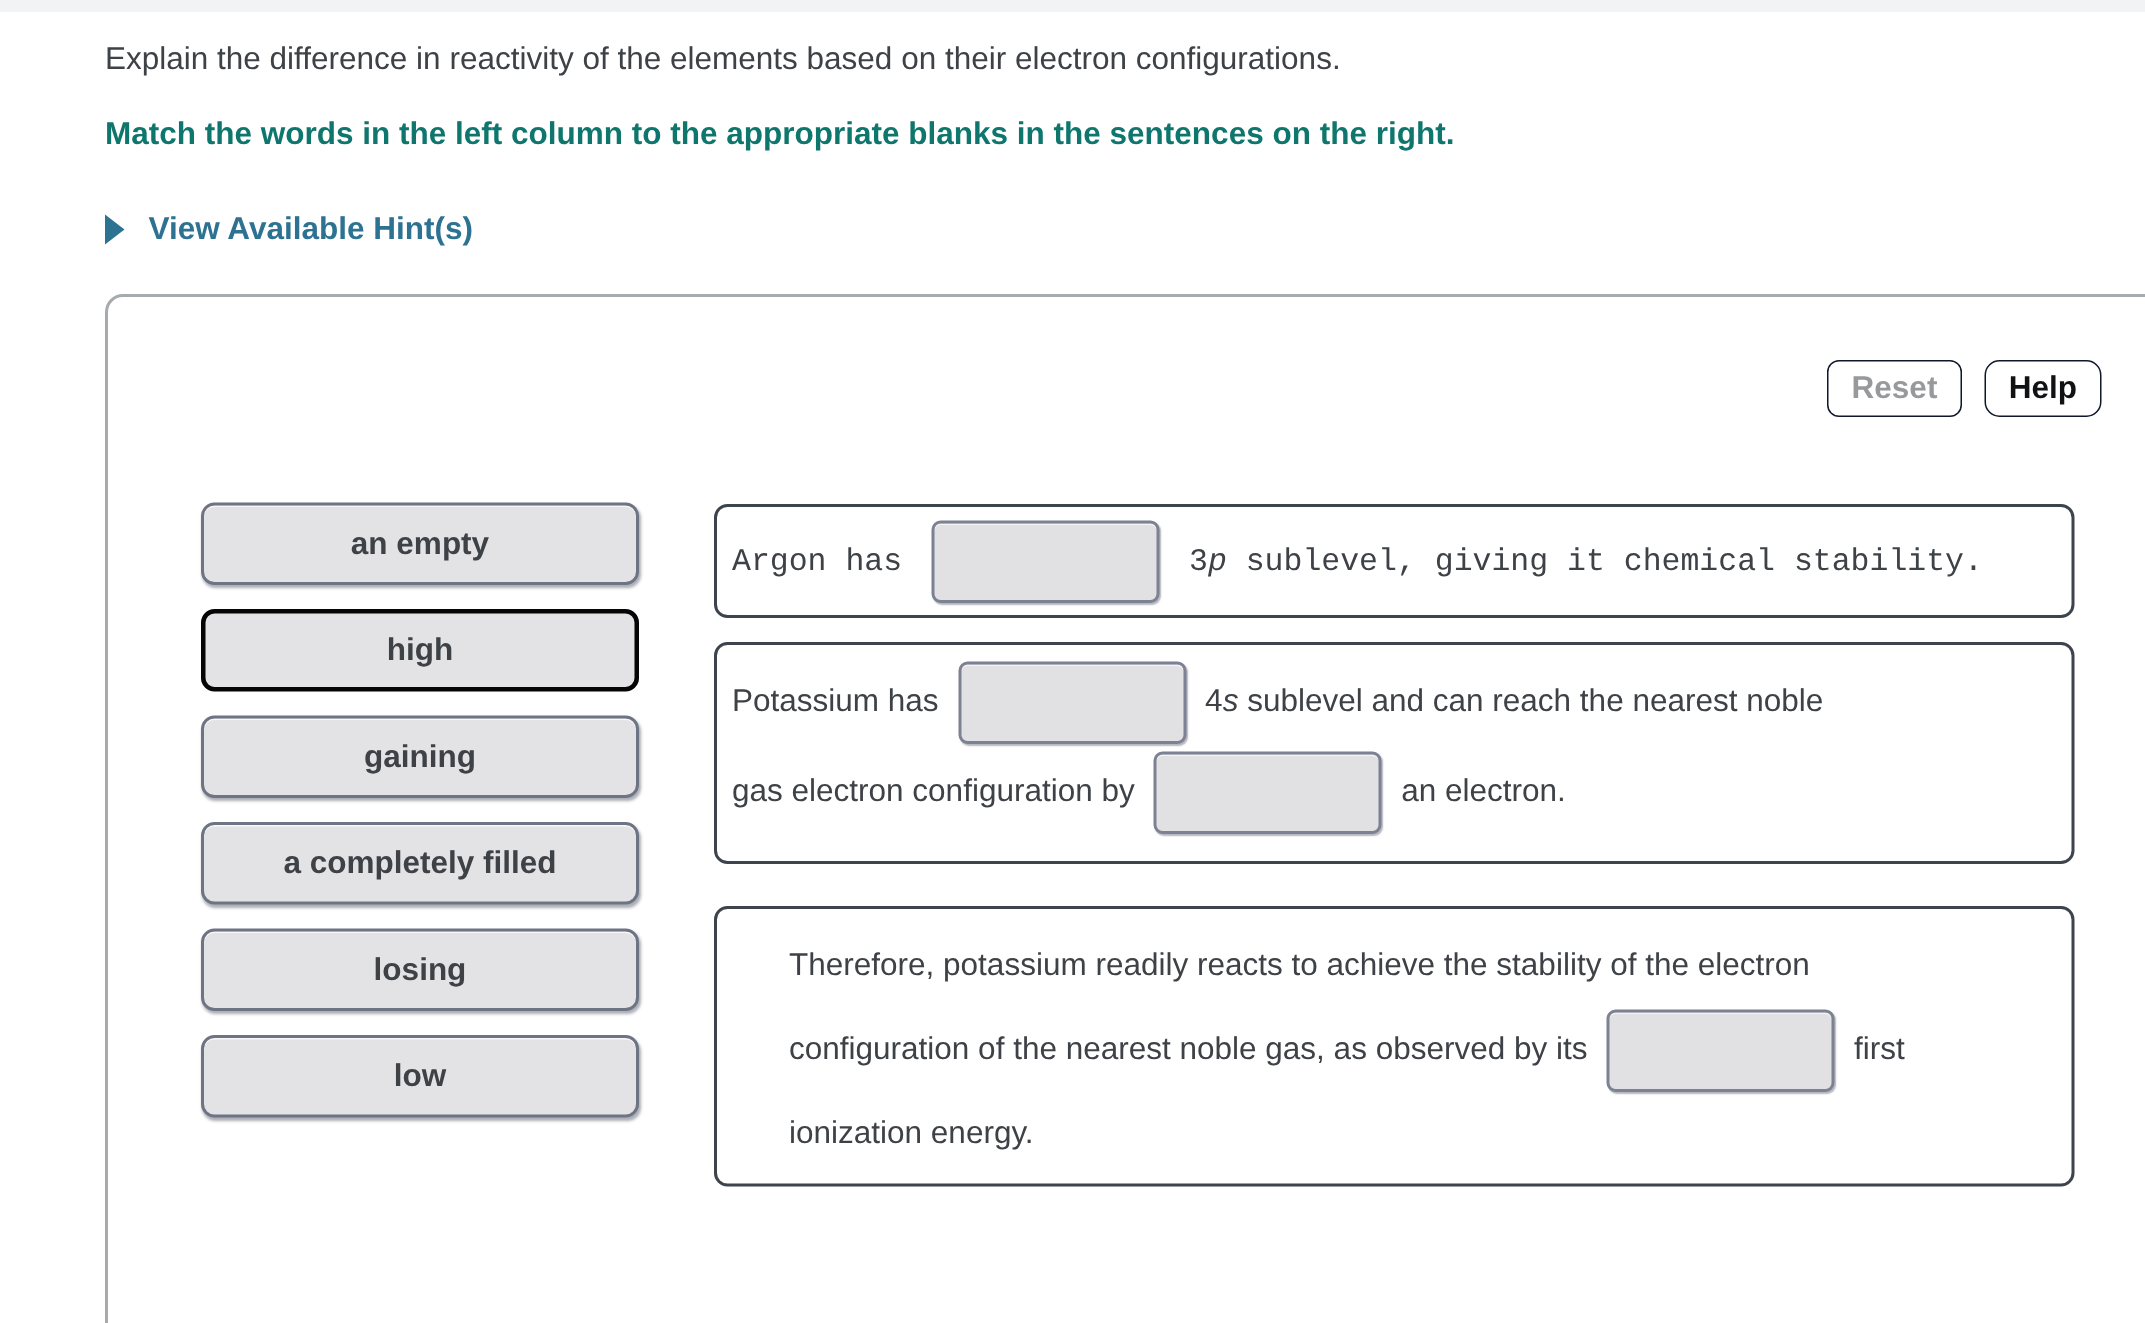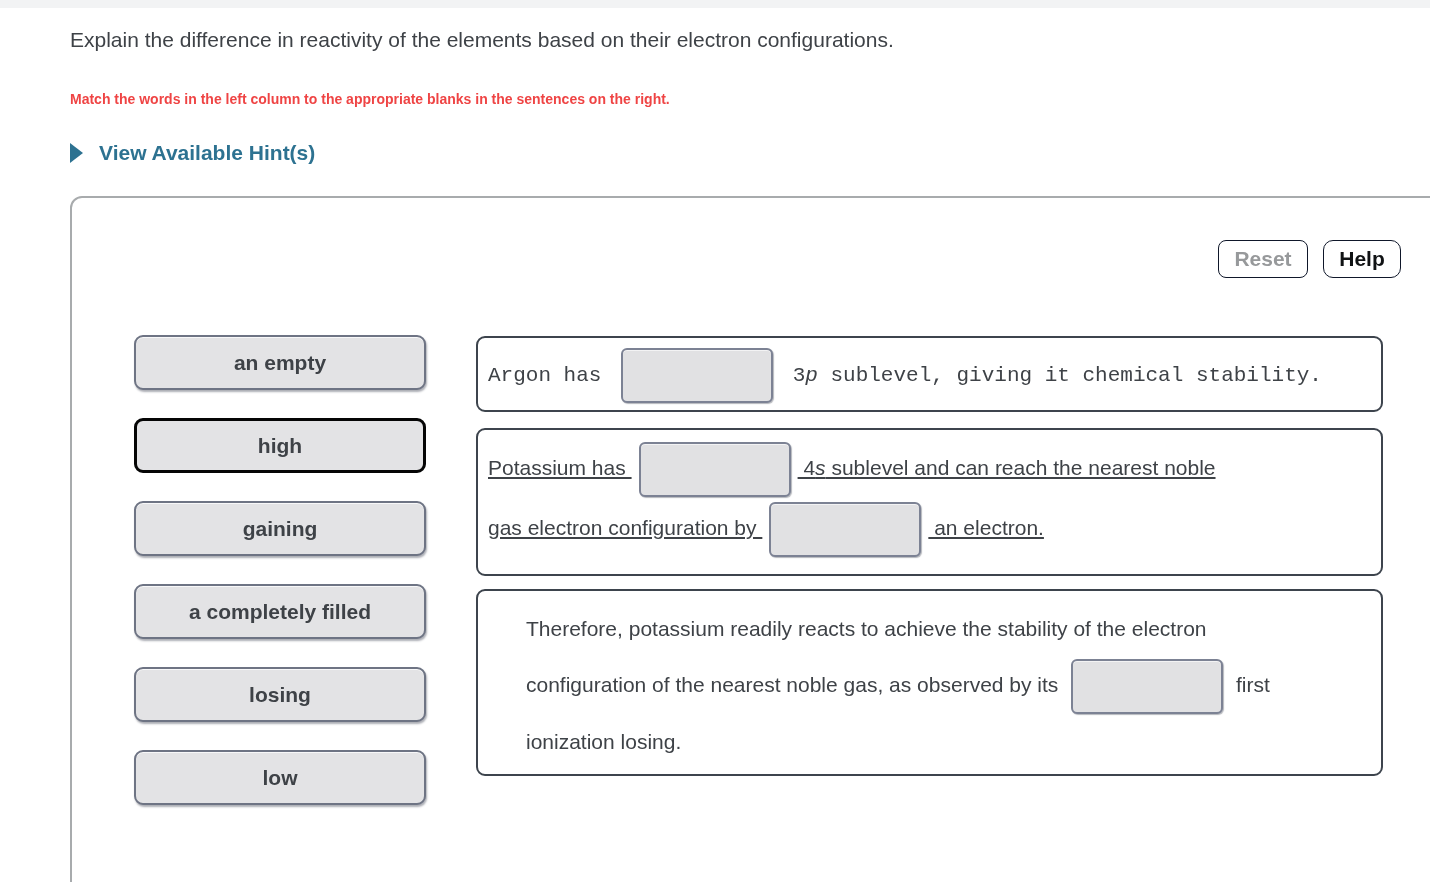--- a/index.html
+++ b/index.html
@@ -13,22 +13,22 @@
   .top-strip {
     position: absolute; left: 0; top: 0;
     width: 1430px; height: 8px;
     background: #f2f3f4;
   }
   .question-text {
     position: absolute; left: 70px; top: 28px;
     font-size: 21px; color: #3e4247;
   }
   .instruction-text {
-    position: absolute; left: 70px; top: 91px;
-    font-size: 14px; font-weight: bold; color: #ef4444;
+    position: absolute; left: 70px; top: 78px;
+    font-size: 21px; font-weight: bold; color: #0f766e;
   }
   .hint-row {
     position: absolute; left: 70px; top: 141px;
     display: flex; align-items: center; gap: 16px;
     cursor: pointer;
   }
   .hint-triangle {
     width: 0; height: 0;
     border-left: 13px solid #2d7291;
     border-top: 10px solid transparent;
@@ -55,21 +55,21 @@
     display: flex; align-items: center; justify-content: center;
     cursor: pointer;
   }
   .btn-reset { left: 1146px; top: 42px; width: 90px; color: #97999b; }
   .btn-help  { left: 1251px; top: 42px; width: 78px; color: #101214; border-radius: 10px; }
   .word-bank {
     position: absolute; left: 62px; top: 137px; width: 292px;
   }
   .tile {
     width: 292px; height: 55px;
-    margin-bottom: 28px;
+    margin-bottom: 16px;
     background: #e3e3e5;
     border: 2px solid #6e7484;
     border-radius: 9px;
     display: flex; align-items: center; justify-content: center;
     font-size: 21px; font-weight: bold; color: #3e4247;
     box-shadow: 1px 2px 2px rgba(70,75,90,0.45), inset 0 1px 0 rgba(255,255,255,0.75);
     cursor: grab;
   }
   .tile.selected {
     border: 3px solid #050505;
@@ -81,21 +81,21 @@
   }
   .sentence-box {
     width: 907px;
     background: #ffffff;
     border: 2px solid #3d444d;
     border-radius: 9px;
     font-size: 21px; color: #3e4247;
     padding-left: 10px; padding-right: 8px;
   }
   .sentence-box.s1 { height: 76px;  margin-bottom: 16px; padding-top: 9px;  line-height: 58px; font-family: Liberation Mono, monospace; }
-  .sentence-box.s2 { height: 148px; margin-bottom: 13px; padding-top: 8px;  line-height: 60px; text-decoration: underline; }
+  .sentence-box.s2 { height: 148px; margin-bottom: 28px; padding-top: 8px;  line-height: 60px; }
   .sentence-box.s3 { height: 187px;                      padding-top: 10px; line-height: 56px; padding-left: 48px; }
   .blank {
     display: inline-block;
     width: 152px; height: 55px;
     background: #e1e1e3;
     border: 2px solid #7c8294;
     border-radius: 6px;
     vertical-align: middle;
     margin: 0 7px;
     box-shadow: 1px 1px 1px rgba(70,75,90,0.4), inset 0 1px 0 rgba(255,255,255,0.6);
@@ -136,17 +136,17 @@
     </div>
 
     <div class="sentence-box s2">
       <span>Potassium has </span><span class="blank"></span><span> 4</span><i>s</i><span> sublevel and can reach the nearest noble</span><br>
       <span>gas electron configuration by </span><span class="blank"></span><span> an electron.</span>
     </div>
 
     <div class="sentence-box s3">
       <span>Therefore, potassium readily reacts to achieve the stability of the electron</span><br>
       <span>configuration of the nearest noble gas, as observed by its </span><span class="blank"></span><span> first</span><br>
-      <span>ionization losing.</span>
+      <span>ionization energy.</span>
     </div>
 
   </div>
 </div>
 
 </body></html>

